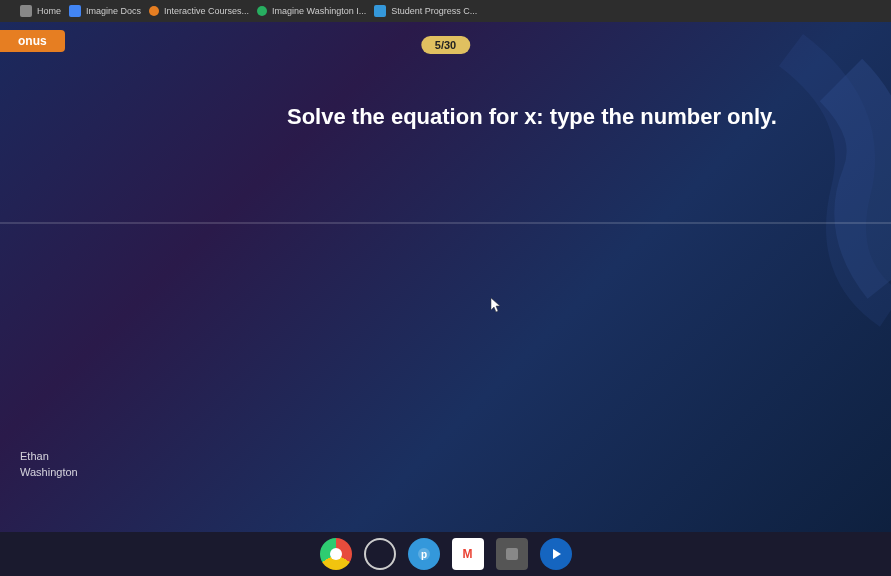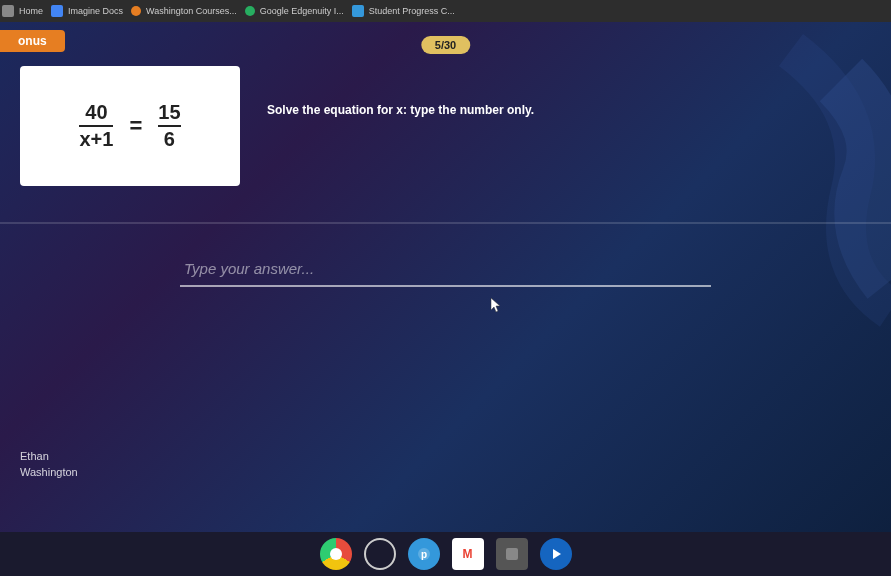--- a/index.html
+++ b/index.html
@@ -22,21 +22,21 @@
     }
 
     
     .browser-bar {
       position: absolute;
       top: 0; left: 0; right: 0;
       height: 22px;
       background: #2d2d2d;
       display: flex;
       align-items: center;
-      padding: 0 2px;
+      padding: 0 20px;
       gap: 8px;
       z-index: 10;
     }
 
     .browser-tab {
       display: flex;
       align-items: center;
       gap: 5px;
       font-size: 9px;
       color: #ccc;
@@ -140,24 +140,24 @@
     .equals-sign {
       font-size: 22px;
       font-weight: bold;
       padding: 0 4px;
     }
 
     
     .instruction-text {
       position: absolute;
       top: 80px;
-      left: 267px;
+      left: 287px;
       right: 30px;
       color: white;
-      font-size: 12px;
+      font-size: 22px;
       font-weight: 600;
       z-index: 5;
       line-height: 1.4;
     }
 
     
     .divider {
       position: absolute;
       top: 200px;
       left: 0; right: 0;
@@ -315,65 +315,49 @@
   <div class="browser-tab">
     <span class="tab-icon home"></span>
     <span>Home</span>
   </div>
   <div class="browser-tab">
     <span class="tab-icon docs"></span>
     <span>Imagine Docs</span>
   </div>
   <div class="browser-tab">
     <span class="tab-icon interactive"></span>
-    <span>Washington Courses...</span>
+    <span>Interactive Courses...</span>
   </div>
   <div class="browser-tab">
     <span class="tab-icon imagine"></span>
-    <span>Google Edgenuity I...</span>
+    <span>Imagine Washington I...</span>
   </div>
   <div class="browser-tab">
     <span class="tab-icon student"></span>
     <span>Student Progress C...</span>
   </div>
 </div>
 
 <div class="main-area">
 
   <div class="bonus-badge">
     <span>onus</span>
   </div>
 
   <div class="progress-badge">
     <span>5/30</span>
   </div>
 
-  <div class="equation-card">
-    <div class="equation-display">
-      <div class="fraction">
-        <span class="numerator">40</span>
-        <span class="denominator">x+1</span>
-      </div>
-      <span class="equals-sign">=</span>
-      <div class="fraction">
-        <span class="numerator">15</span>
-        <span class="denominator">6</span>
-      </div>
-    </div>
-  </div>
 
   <div class="instruction-text">
     <span>Solve the equation for x: type the number only.</span>
   </div>
 
   <div class="divider"></div>
 
-  <div class="answer-area">
-    <input type="text" class="answer-input" placeholder="Type your answer..." style="">
-  </div>
 
   <div class="cursor-indicator">
     <svg width="12" height="16" viewBox="0 0 12 16">
       <path d="M1,1 L1,13 L4,10 L6,15 L8,14 L6,9 L10,9 Z" fill="white" stroke="#333" stroke-width="0.5"></path>
     </svg>
   </div>
 
   <div class="user-info">
     <div>Ethan</div>
     <div>Washington</div>

